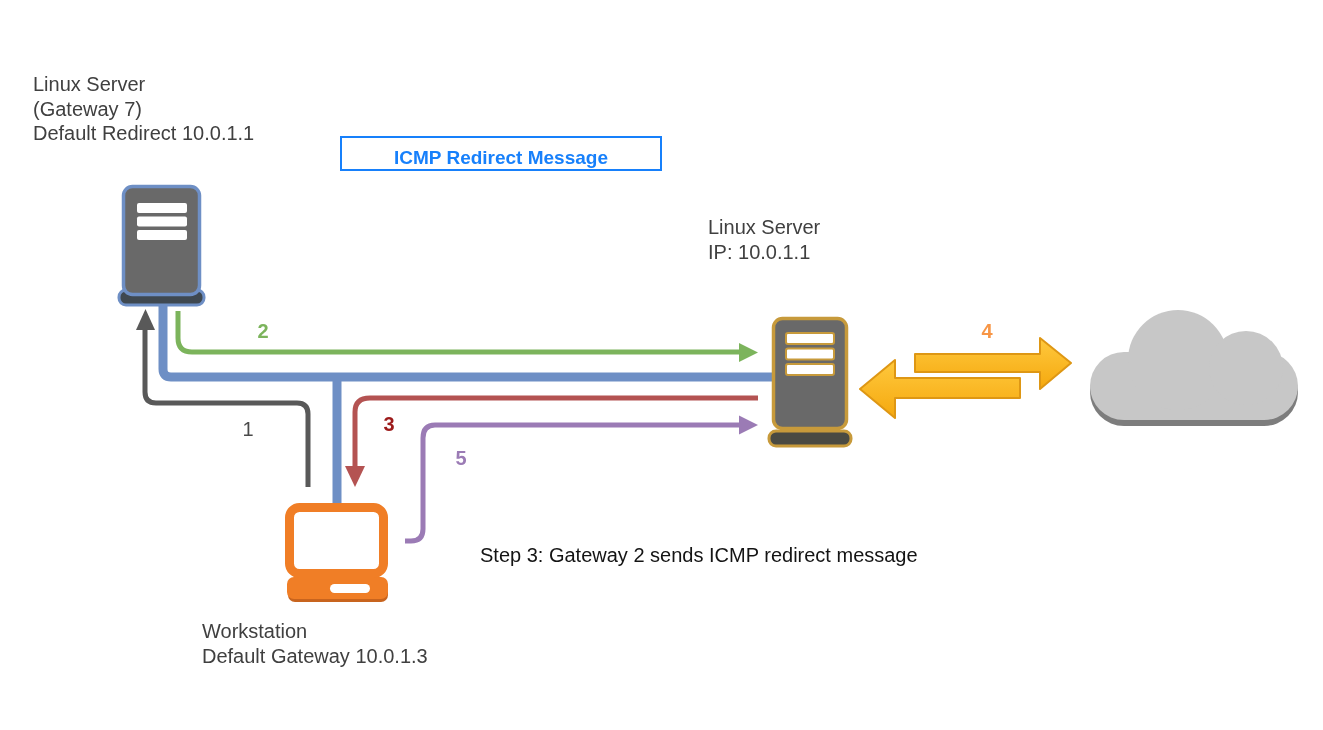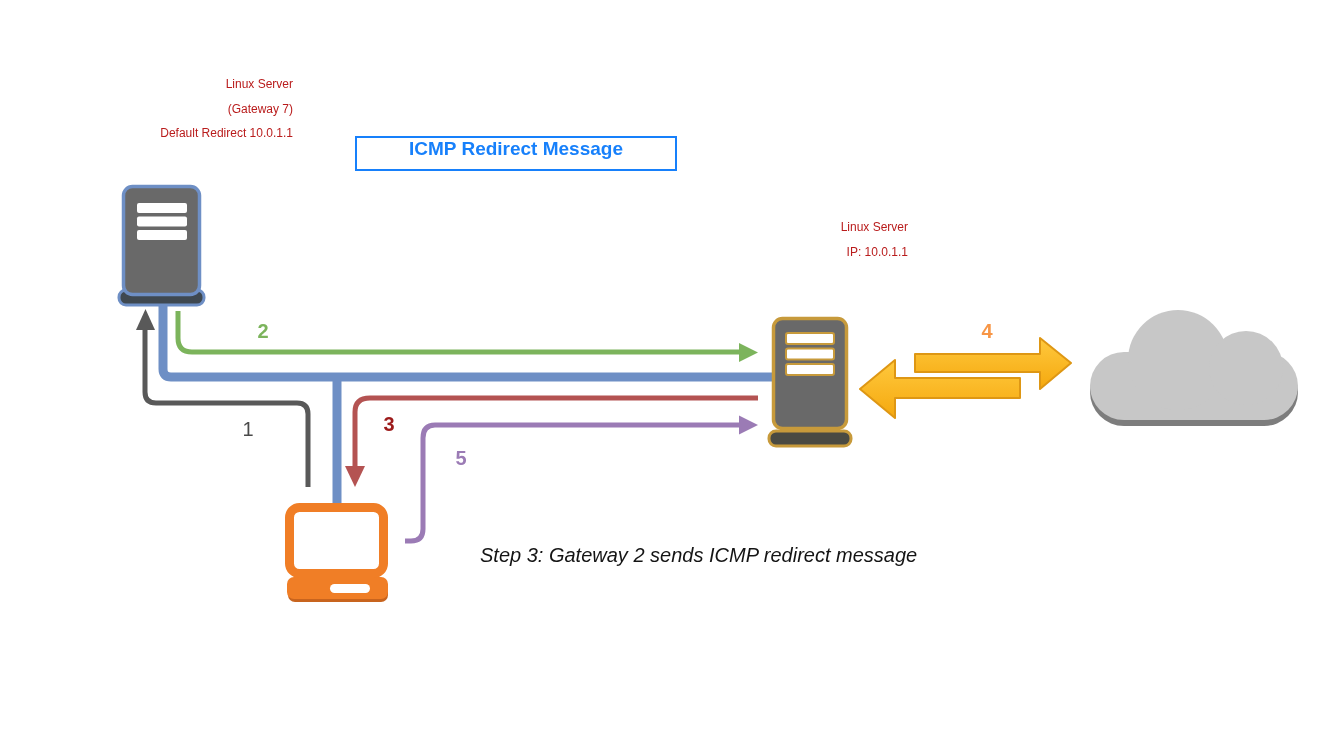--- a/index.html
+++ b/index.html
@@ -1,24 +1,24 @@
 <!DOCTYPE html>
 <html><head>
 <meta charset="utf-8">
 <style>
   html,body{margin:0;padding:0;background:#fff;}
   .canvas{position:relative;width:1323px;height:730px;background:#ffffff;overflow:hidden;
           font-family:"Liberation Sans",sans-serif;}
   .layer{position:absolute;left:0;top:0;}
-  .node-label{position:absolute;text-align:right;color:#b91c1c;font-size:12px;line-height:24.5px;}
+  .node-label{position:absolute;text-align:left;color:#404040;font-size:20px;line-height:24.5px;}
   .num{position:absolute;transform:translate(-50%,-50%);font-size:20px;font-weight:bold;}
-  .icmp-box{position:absolute;left:355px;top:136px;width:318px;height:31px;border:2px solid #1780FB;
-            display:flex;align-items:flex-start;justify-content:center;background:#fff;}
+  .icmp-box{position:absolute;left:340px;top:136px;width:318px;height:31px;border:2px solid #1780FB;
+            display:flex;align-items:flex-end;justify-content:center;background:#fff;}
   .icmp-box span{color:#1780FB;font-weight:bold;font-size:19px;}
-  .caption{position:absolute;left:480px;top:543px;font-size:20px;line-height:24px;color:#141414;font-style:italic;}
+  .caption{position:absolute;left:480px;top:543px;font-size:20px;line-height:24px;color:#141414;}
 </style>
 </head>
 <body>
 
 <div class="canvas">
 
   <svg class="layer" width="1323" height="730" viewBox="0 0 1323 730">
     <defs>
       <linearGradient id="gold" x1="0" y1="0" x2="0" y2="1">
         <stop offset="0" stop-color="#FFC93E"></stop>
@@ -90,20 +90,22 @@
     <div>(Gateway 7)</div>
     <div>Default Redirect 10.0.1.1</div>
   </div>
 
   <div class="node-label" style="left:708px;top:215px;width:200px">
     <div>Linux Server</div>
     <div>IP: 10.0.1.1</div>
   </div>
 
   <div class="node-label" style="left:202px;top:619px;width:260px">
+    <div>Workstation</div>
+    <div>Default Gateway 10.0.1.3</div>
   </div>
 
   <div class="num" style="left:248px;top:429px;color:#4A4A4A;font-weight:400">1</div>
   <div class="num" style="left:263px;top:331px;color:#7CB45C">2</div>
   <div class="num" style="left:389px;top:424px;color:#9C1A1A">3</div>
   <div class="num" style="left:987px;top:331px;color:#F79646">4</div>
   <div class="num" style="left:461px;top:458px;color:#9B7BB5">5</div>
 
   <div class="caption">Step 3: Gateway 2 sends ICMP redirect message</div>
 

